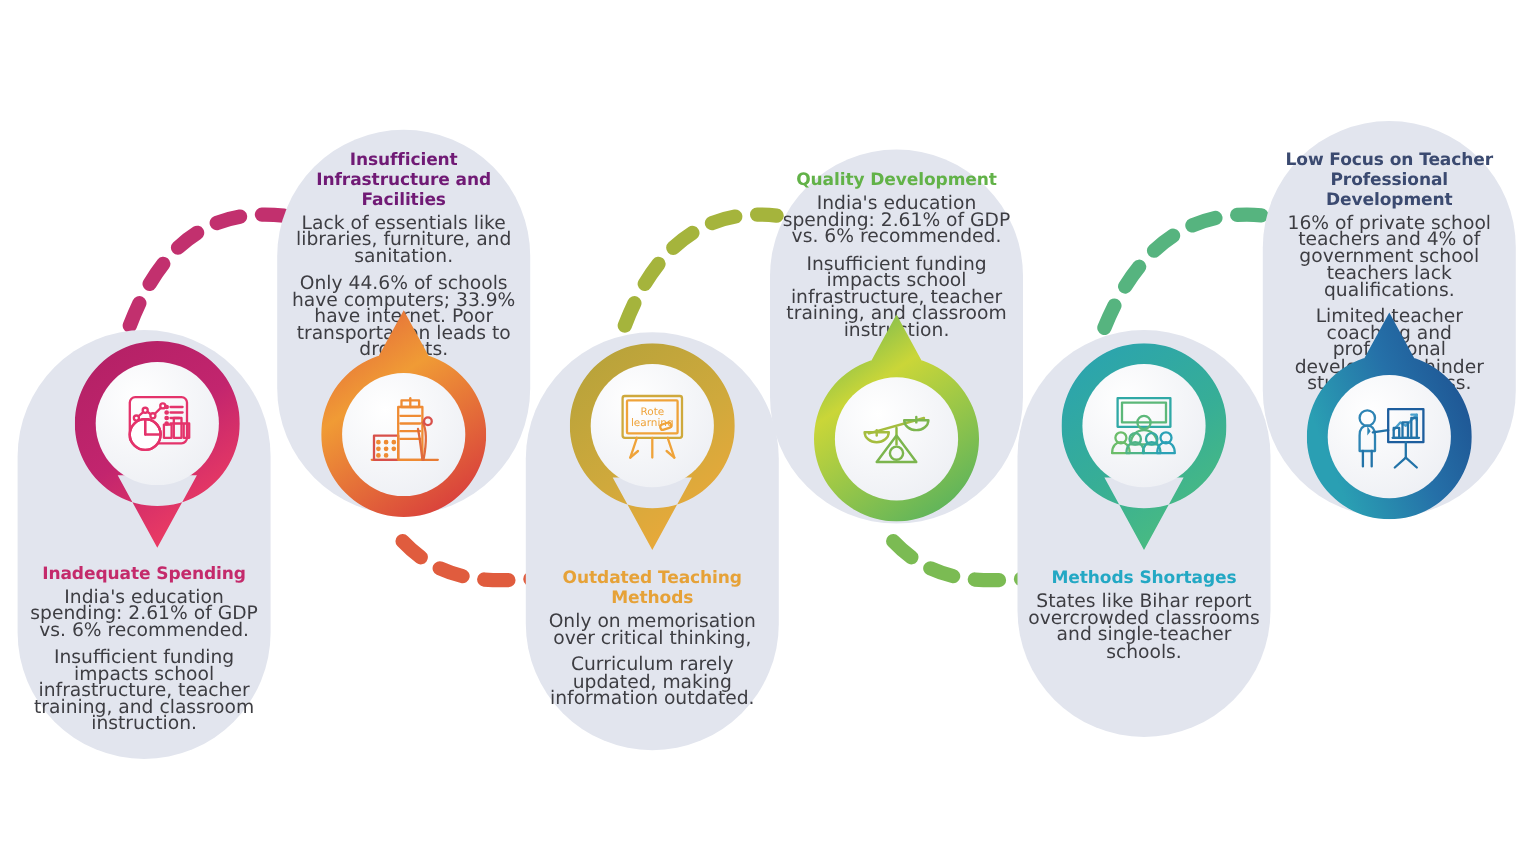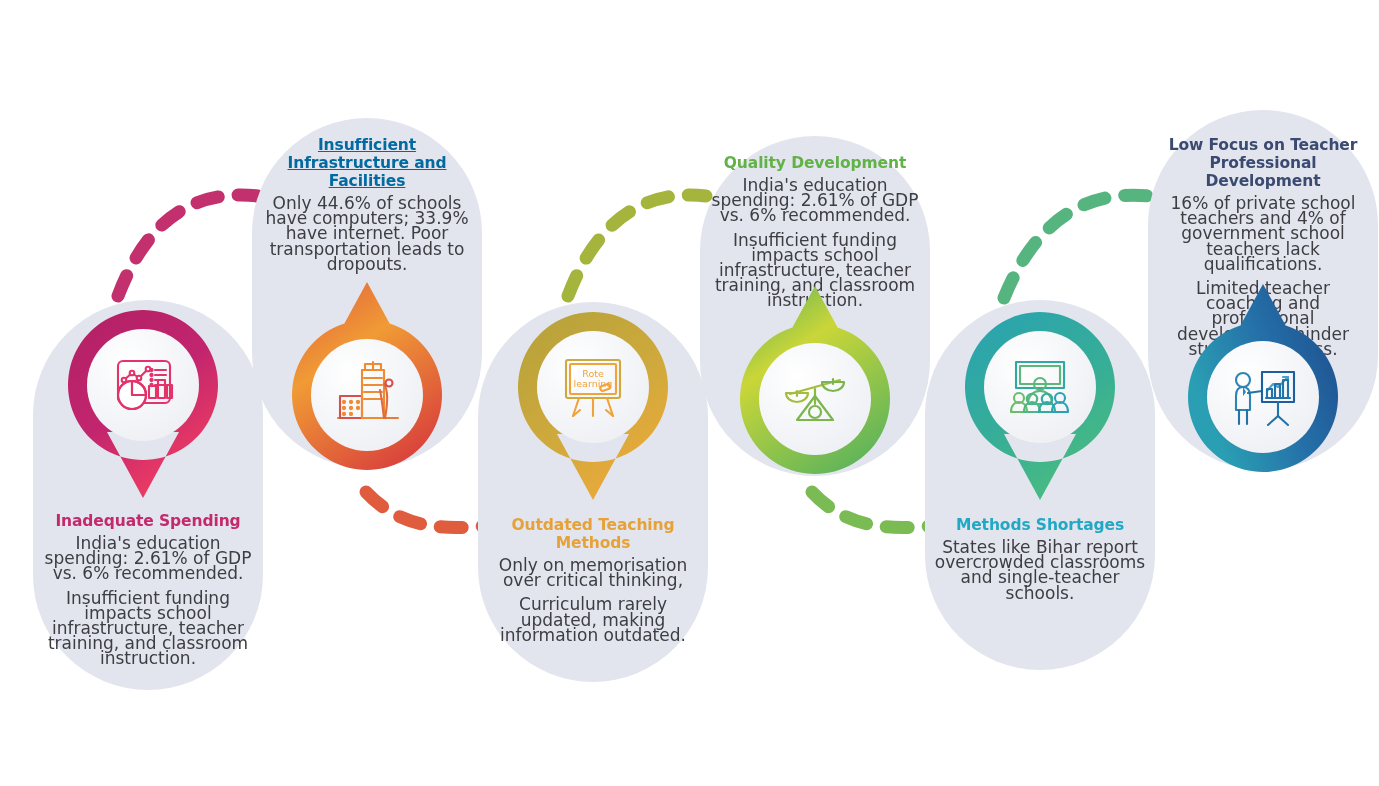--- a/index.html
+++ b/index.html
@@ -70,21 +70,21 @@
 <div id="stage">
 
   <svg id="arcs" viewBox="0 0 1379 786" xmlns="http://www.w3.org/2000/svg">
     <path d="M 118 296 C 150 212 200 190 258 196" fill="none" stroke="#c2306e" stroke-width="13" stroke-linecap="round" stroke-dasharray="22 20"></path>
     <path d="M 366 492 C 400 528 440 530 486 526" fill="none" stroke="#e05c3e" stroke-width="13" stroke-linecap="round" stroke-dasharray="22 20"></path>
     <path d="M 568 296 C 600 212 652 190 706 196" fill="none" stroke="#a5b43c" stroke-width="13" stroke-linecap="round" stroke-dasharray="22 20"></path>
     <path d="M 812 492 C 846 528 886 530 932 526" fill="none" stroke="#7bbb53" stroke-width="13" stroke-linecap="round" stroke-dasharray="22 20"></path>
     <path d="M 1004 298 C 1038 214 1092 190 1150 196" fill="none" stroke="#56b47f" stroke-width="13" stroke-linecap="round" stroke-dasharray="22 20"></path>
   </svg>
 
-  <div class="card" style="left:33px; top:300px; height:390px;">
+  <div class="card" style="left:16px; top:300px; height:390px;">
     <div class="card-text" style="top:212px;">
       <div class="card-title" style="color:#c42a6b;">Inadequate Spending</div>
       <p class="card-para">India's education spending: 2.61% of GDP vs. 6% recommended.</p>
       <p class="card-para">Insufficient funding impacts school infrastructure, teacher training, and classroom instruction.</p>
     </div>
   </div>
 
   <div class="pin down" style="left:68px; top:310px;">
     <svg width="150" height="190" viewBox="0 0 150 190" xmlns="http://www.w3.org/2000/svg">
       <defs>
@@ -123,21 +123,22 @@
         <circle cx="26" cy="47" r="14" fill="#fff"></circle>
         <path d="M 26 33 A 14 14 0 0 1 40 47 L 26 47 Z"></path>
         <circle cx="26" cy="47" r="14"></circle>
         <line x1="26" y1="47" x2="26" y2="33"></line>
       </svg>
     </div>
   </div>
 
   <div class="card" style="left:252px; top:118px; height:350px;">
     <div class="card-text" style="top:18px;">
-      <div class="card-title" style="color:#0369a1;text-decoration:underline;">Insufficient Infrastructure and Facilities</div>
+      <div class="card-title" style="color:#701a75;">Insufficient Infrastructure and Facilities</div>
+      <p class="card-para">Lack of essentials like libraries, furniture, and sanitation.</p>
       <p class="card-para">Only 44.6% of schools have computers; 33.9% have internet. Poor transportation leads to dropouts.</p>
     </div>
   </div>
 
   <div class="pin up" style="left:292px; top:280px;">
     <svg width="150" height="190" viewBox="0 0 150 190" xmlns="http://www.w3.org/2000/svg">
       <defs>
         <linearGradient id="g2" x1="0.15" y1="0" x2="0.7" y2="1">
           <stop offset="0%" stop-color="#e2643c"></stop>
           <stop offset="38%" stop-color="#f09b35"></stop>

